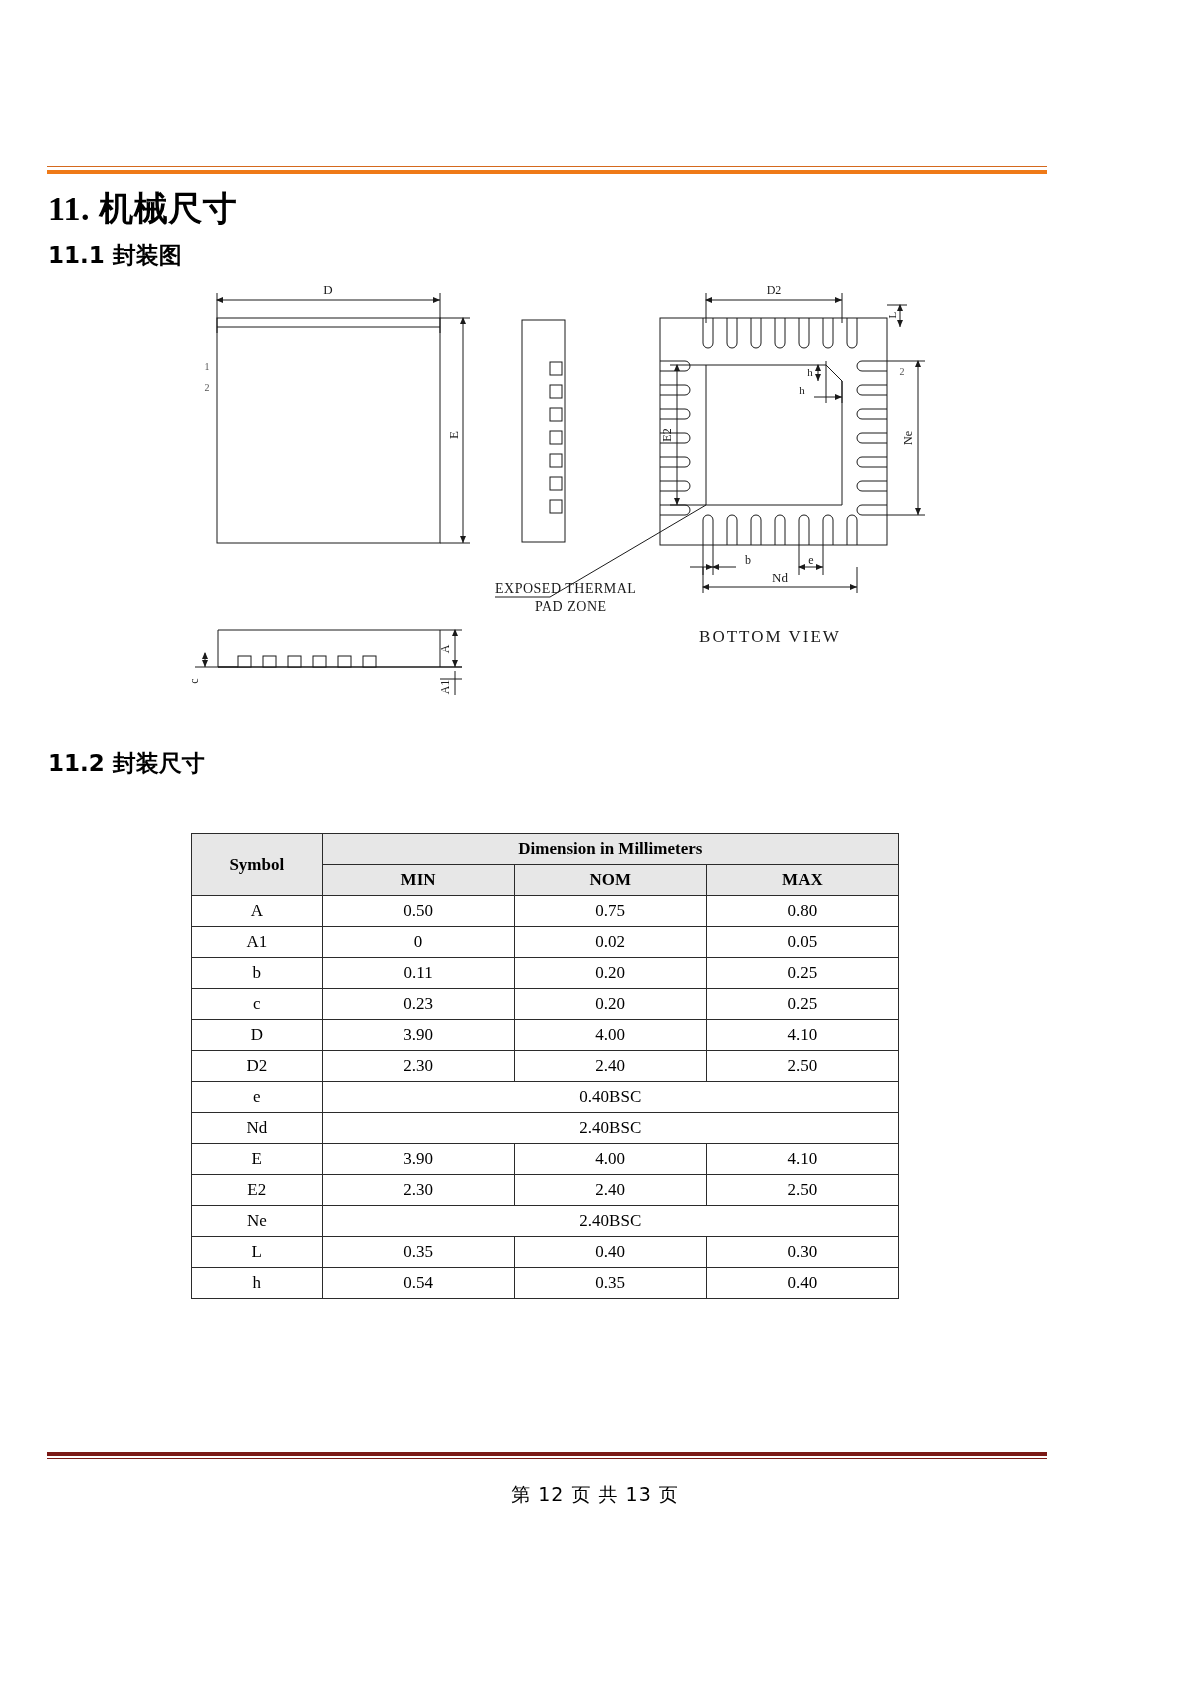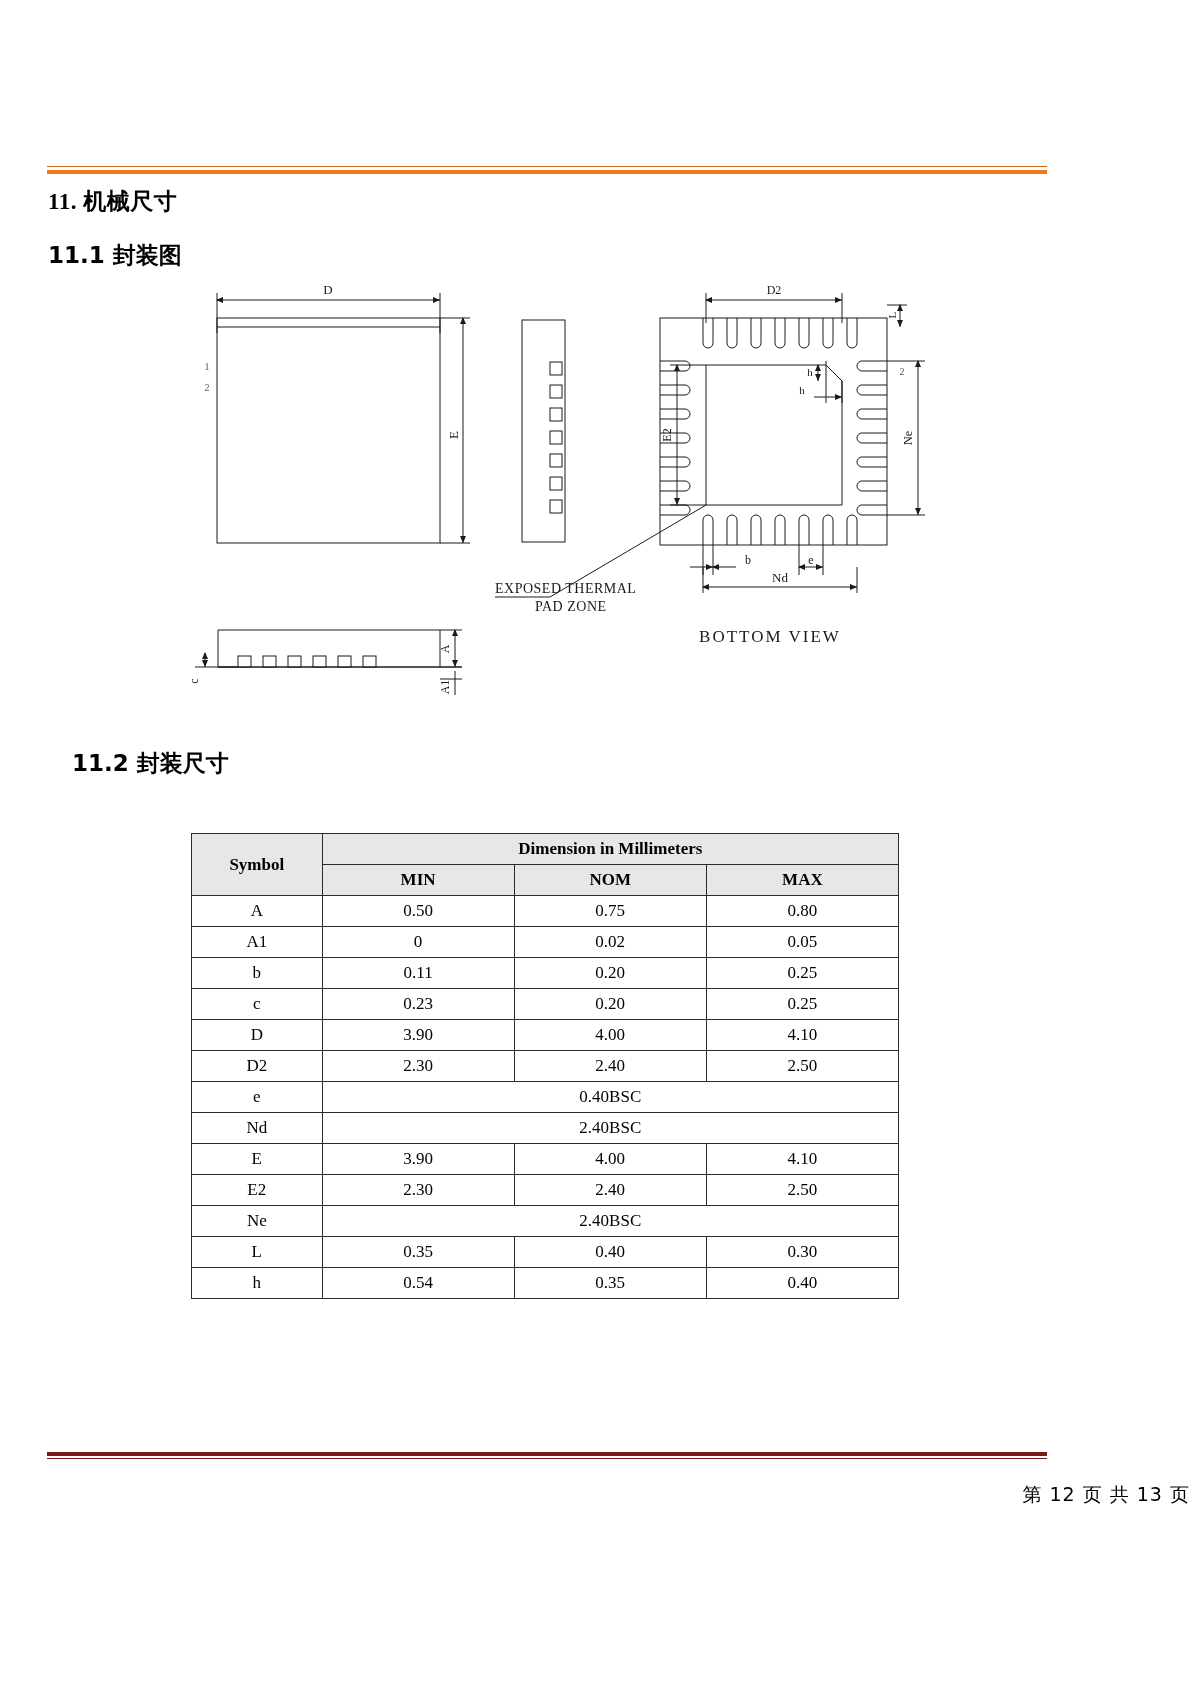--- a/index.html
+++ b/index.html
@@ -39,38 +39,38 @@
     height: 4px;
     background: #ef7a18;
     width: 100%;
   }
 
   
   .h1 {
     position: absolute;
     left: 48px;
     top: 186px;
-    font-size: 23px;
+    font-size: 34px;
     font-weight: bold;
     letter-spacing: 0.5px;
     white-space: nowrap;
   }
   .h1 .num { font-family: "Liberation Serif", serif; }
   .h1 .cn  { font-family: "DejaVu Sans", "Liberation Sans", sans-serif; font-weight: bold; }
 
   .h2 {
     position: absolute;
     left: 48px;
     font-size: 23px;
     font-weight: bold;
     font-family: "DejaVu Sans", "Liberation Sans", sans-serif;
     white-space: nowrap;
   }
   .h2.a { top: 240px; }
-  .h2.b { top: 748px; margin-left: 24px; }
+  .h2.b { top: 748px; }
 
   
   .drawing {
     position: absolute;
     left: 150px;
     top: 275px;
     width: 860px;
     height: 440px;
   }
   .drawing svg { display: block; }
@@ -128,21 +128,21 @@
     margin-top: 2px;
     height: 1px;
     background: #7b1a16;
     width: 100%;
   }
   .footer-text {
     position: absolute;
     left: 0;
     top: 1482px;
     width: 1190px;
-    text-align: right;
+    text-align: center;
     font-size: 19px;
     font-family: "DejaVu Sans", "Liberation Sans", sans-serif;
     letter-spacing: 1px;
   }
 </style>
 </head>
 <body>
 
 <div class="page">
 

